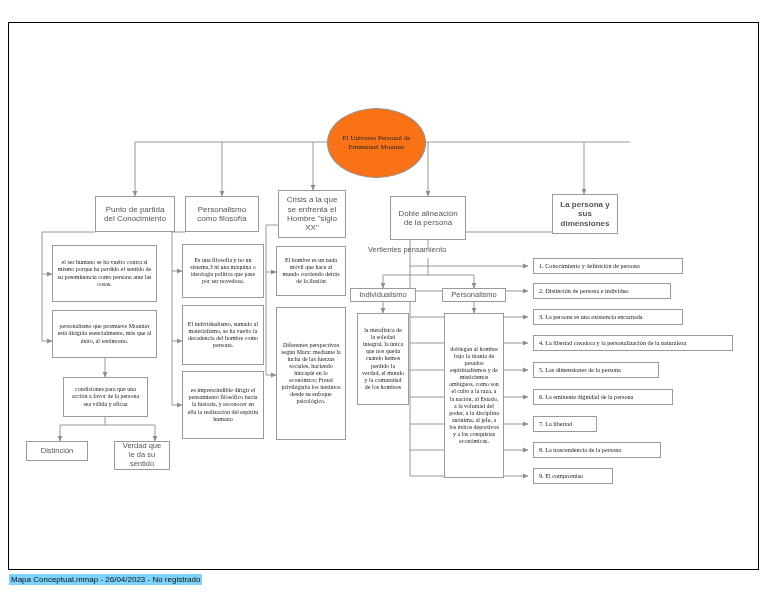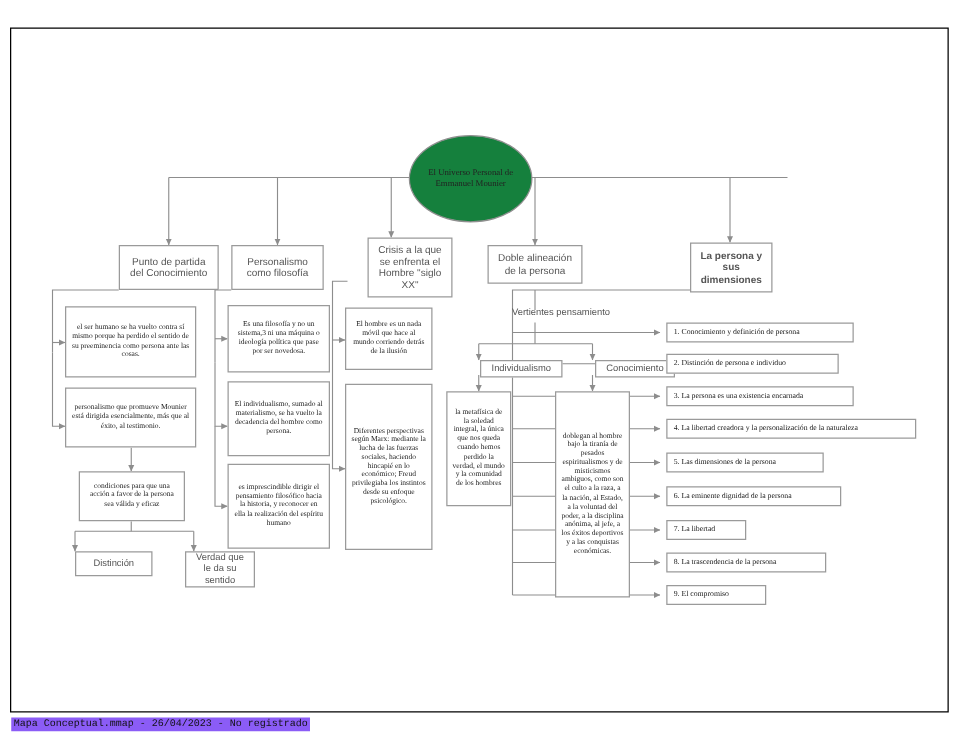--- a/index.html
+++ b/index.html
@@ -21,37 +21,37 @@
     display:flex;align-items:center;justify-content:center;
     text-align:center;line-height:1.18;
     padding:3px 4px;
   }
   .node.sans{font-family:"Liberation Sans", sans-serif;color:#555;}
   .node.serif{font-family:"Liberation Serif", serif;color:#1a1a1a;}
 
   
   #root{
     position:absolute;border:1px solid #8f8f8f;border-radius:50%;
-    background:#15803d;display:flex;align-items:center;justify-content:center;
+    background:#f97316;display:flex;align-items:center;justify-content:center;
     text-align:center;font-family:"Liberation Serif", serif;
     font-size:7px;line-height:1.3;color:#222;
   }
 
   .lvl1{font-size:8px;}
   .txtbox{font-size:6px;}
   .listbox{font-size:6.2px;justify-content:flex-start;text-align:left;padding-left:5px;}
-  .smallbox{font-size:7.5px;margin-left:34px;}
+  .smallbox{font-size:7.5px;}
   .plainlabel{
     position:absolute;font-family:"Liberation Sans", sans-serif;
-    font-size:7.5px;color:#555;text-align:right;white-space:nowrap;
+    font-size:7.5px;color:#555;text-align:left;white-space:nowrap;
   }
   #footer{
     position:absolute;left:9px;bottom:9px;
-    font-family:Liberation Mono, monospace;font-size:8px;color:#111;
-    background:#8b5cf6;padding:1px 2px;white-space:nowrap;
+    font-family:Liberation Sans, sans-serif;font-size:8px;color:#111;
+    background:#7dd3fc;padding:1px 2px;white-space:nowrap;
   }
 </style>
 </head>
 <body>
 
 <div id="canvas"></div>
 
 <svg id="wires" xmlns="http://www.w3.org/2000/svg">
   <defs>
     <marker id="ar" markerWidth="6" markerHeight="6" refX="5" refY="3" orient="auto" markerUnits="userSpaceOnUse">
@@ -111,25 +111,25 @@
 </div>
 
 <div class="node sans lvl1" style="left:95px;top:196px;width:80px;height:36px;">
   <span>Punto de partida del Conocimiento</span>
 </div>
 
 <div class="node sans lvl1" style="left:185px;top:196px;width:74px;height:36px;">
   <span>Personalismo como filosofía</span>
 </div>
 
-<div class="node sans lvl1" style="left:278px;top:190px;width:68px;height:48px;margin-left:16px;">
+<div class="node sans lvl1" style="left:278px;top:190px;width:68px;height:48px;">
   <span>Crisis a la que se enfrenta el Hombre "siglo XX"</span>
 </div>
 
-<div class="node sans lvl1" style="left:390px;top:196px;width:76px;height:31px;">
+<div class="node sans lvl1" style="left:390px;top:196px;width:76px;height:44px;">
   <span>Doble alineación de la persona</span>
 </div>
 
 <div class="node sans lvl1" style="left:552px;top:194px;width:66px;height:40px;font-weight:bold;">
   <span>La persona y sus dimensiones</span>
 </div>
 
 <div class="node serif txtbox" style="left:52px;top:245px;width:105px;height:57px;">
   <span>el ser humano se ha vuelto contra sí mismo porque ha perdido el sentido de su preeminencia como persona ante las cosas.</span>
 </div>
@@ -172,21 +172,21 @@
 
 <div class="plainlabel" style="left:368px;top:245px;width:120px;">
   <span>Vertientes pensamiento</span>
 </div>
 
 <div class="node sans smallbox" style="left:350px;top:288px;width:66px;height:14px;">
   <span>Individualismo</span>
 </div>
 
 <div class="node sans smallbox" style="left:442px;top:288px;width:64px;height:14px;">
-  <span>Conocimiento</span>
+  <span>Personalismo</span>
 </div>
 
 <div class="node serif txtbox" style="left:357px;top:313px;width:52px;height:92px;">
   <span>la metafísica de la soledad integral, la única que nos queda cuando hemos perdido la verdad, el mundo y la comunidad de los hombres</span>
 </div>
 
 <div class="node serif txtbox" style="left:444px;top:313px;width:60px;height:165px;">
   <span>doblegan al hombre bajo la tiranía de pesados espiritualismos y de misticismos ambiguos, como son el culto a la raza, a la nación, al Estado, a la voluntad del poder, a la disciplina anónima, al jefe, a los éxitos deportivos y a las conquistas económicas.</span>
 </div>
 

